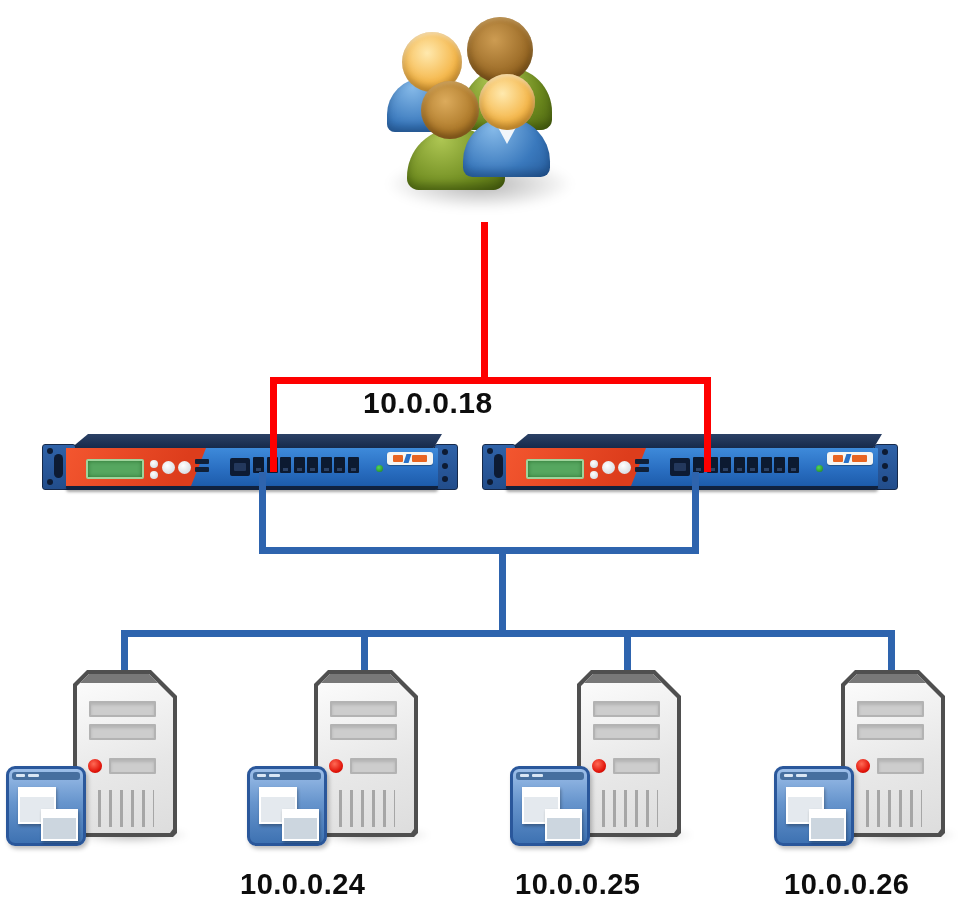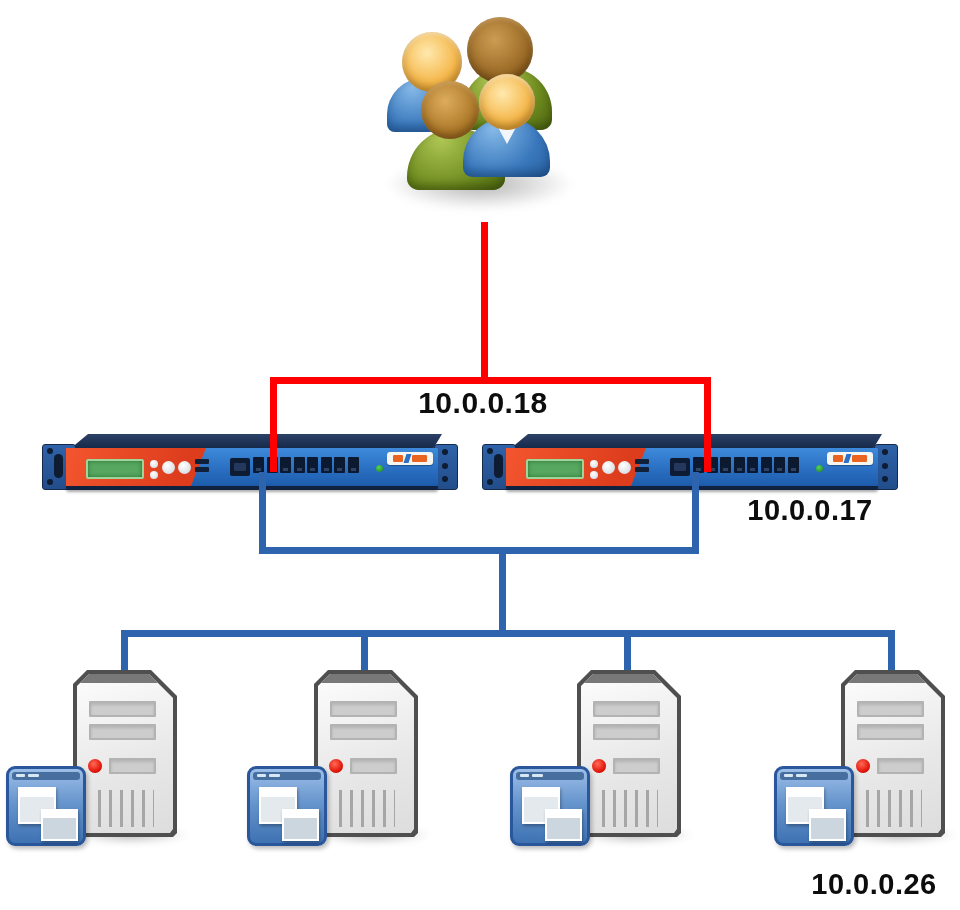--- a/index.html
+++ b/index.html
@@ -8,21 +8,21 @@
   .abs{position:absolute;}
 
   
   .line{position:absolute;}
   .red{background:#fe0000;}
   .blue{background:#2e64ae;}
   .z3{z-index:6;}
 
   
   .ip-label{position:absolute;font-weight:bold;color:#0d0d0d;font-size:29px;
-            text-align:center;letter-spacing:0.5px;z-index:7;}
+            text-align:left;letter-spacing:0.5px;z-index:7;}
 
   
   .people{position:absolute;left:375px;top:8px;width:210px;height:200px;z-index:2;}
   .people .shadow{position:absolute;left:12px;top:150px;width:186px;height:52px;border-radius:50%;
       background:radial-gradient(closest-side,rgba(0,0,0,0.30),rgba(0,0,0,0));filter:blur(4px);}
   .head{position:absolute;border-radius:50%;}
   .head.gold{background:radial-gradient(circle at 42% 35%, #ffe9ae, #f5b94f 55%, #cd8b25 88%, #a86f1a);
              box-shadow:inset 0 -4px 8px rgba(110,70,10,.45), inset 0 2px 4px rgba(255,255,255,.6);}
   .head.brown{background:radial-gradient(circle at 42% 35%, #cd9c52, #9a6a26 60%, #66430f);
              box-shadow:inset 0 -4px 8px rgba(60,35,5,.5), inset 0 2px 4px rgba(255,230,180,.4);}
@@ -210,21 +210,20 @@
       </div>
       <div class="led-green"></div>
       <div class="logo">
           <span class="o1"></span>
           <span class="bl"></span>
           <span class="o2"></span>
         </div>
     </div>
     <div class="base"></div>
   </div>
-  <div class="ip-label" style="left:710px;top:494px;width:200px;">10.0.0.17</div>
 
   <div class="line blue z3" style="left:259px;top:472px;width:7px;height:82px;"></div>
   <div class="line blue z3" style="left:692px;top:472px;width:7px;height:82px;"></div>
   <div class="line blue" style="left:259px;top:547px;width:440px;height:7px;"></div>
   <div class="line blue" style="left:499px;top:547px;width:7px;height:90px;"></div>
   <div class="line blue" style="left:121px;top:630px;width:774px;height:7px;"></div>
   <div class="line blue" style="left:121px;top:630px;width:7px;height:44px;"></div>
   <div class="line blue" style="left:361px;top:630px;width:7px;height:44px;"></div>
   <div class="line blue" style="left:624px;top:630px;width:7px;height:44px;"></div>
   <div class="line blue" style="left:888px;top:630px;width:7px;height:44px;"></div>
@@ -263,20 +262,21 @@
       </div>
     </div>
     <div class="appwin">
       <div class="bar"></div>
         <div class="dash d1"></div>
         <div class="dash d2"></div>
       <div class="win w1"></div>
         <div class="win w2"></div>
     </div>
   </div>
+  <div class="ip-label" style="left:240px;top:868px;width:200px;">10.0.0.24</div>
 
   <div class="server" style="left:510px;top:670px;">
     <div class="shadow"></div>
     <div class="tower">
       <div class="tower-inner">
         <div class="cap"></div>
         <div class="slot s1"></div>
         <div class="slot s2"></div>
         <div class="led-red"></div>
         <div class="slot s3"></div>
@@ -284,20 +284,21 @@
       </div>
     </div>
     <div class="appwin">
       <div class="bar"></div>
         <div class="dash d1"></div>
         <div class="dash d2"></div>
       <div class="win w1"></div>
         <div class="win w2"></div>
     </div>
   </div>
+  <div class="ip-label" style="left:515px;top:868px;width:200px;">10.0.0.25</div>
 
   <div class="server" style="left:774px;top:670px;">
     <div class="shadow"></div>
     <div class="tower">
       <div class="tower-inner">
         <div class="cap"></div>
         <div class="slot s1"></div>
         <div class="slot s2"></div>
         <div class="led-red"></div>
         <div class="slot s3"></div>

